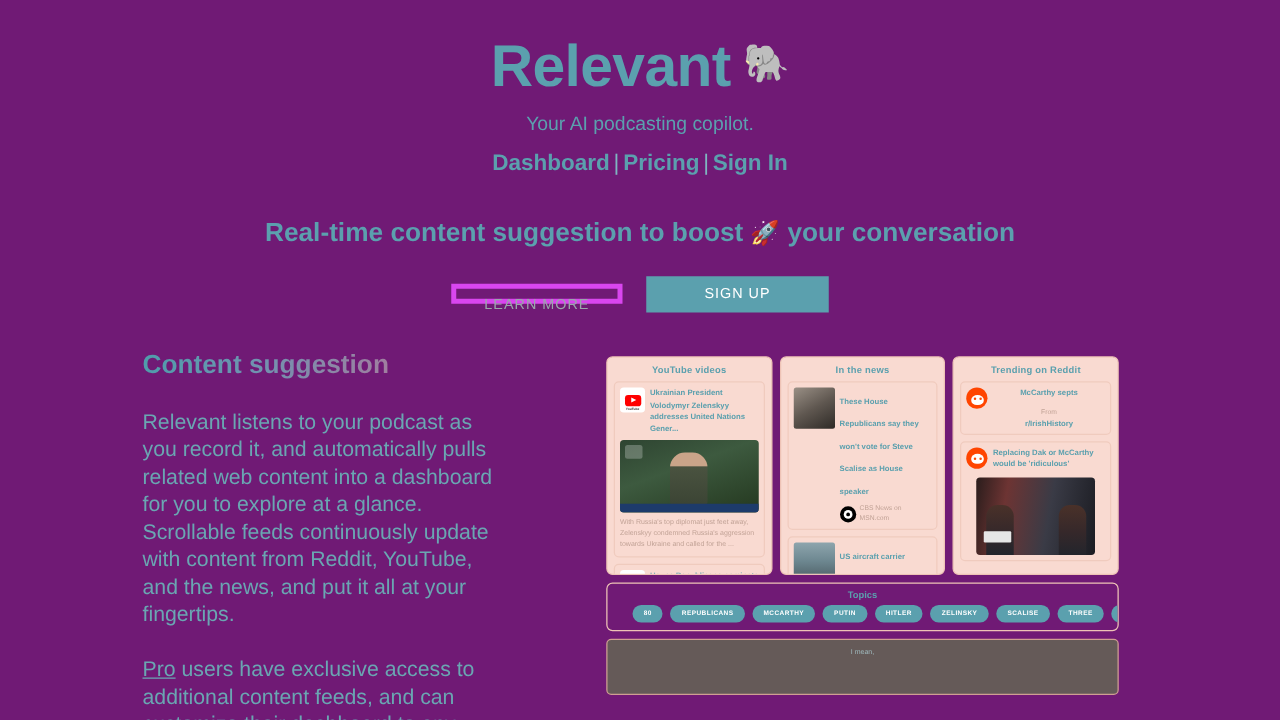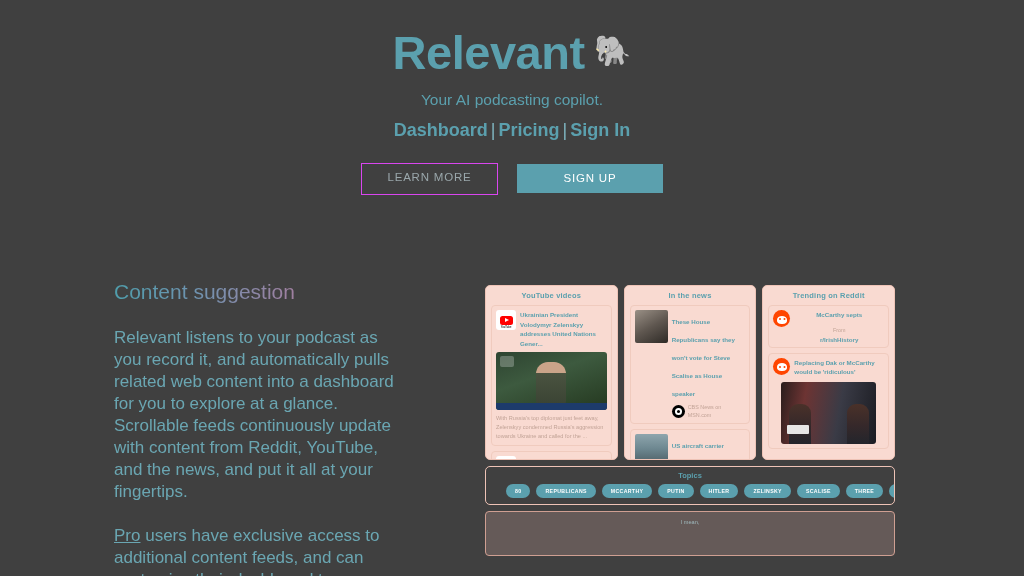--- a/index.html
+++ b/index.html
@@ -2,21 +2,21 @@
 <html><head>
 <meta charset="utf-8">
 <style>
   * { box-sizing: border-box; margin: 0; padding: 0; }
   html, body {
     width: 1024px; height: 576px;
     background: #f9dad1;
     font-family: "Liberation Sans", sans-serif;
     overflow: hidden;
   }
-  .page { position: relative; width: 1024px; height: 576px; background: #404040; }
+  .page { position: relative; width: 1024px; height: 576px; background: #701a75; }
 
   
   .hero { width: 100%; text-align: center; padding-top: 27px; }
   .brand {
     font-size: 47px; font-weight: bold; color: #5ba0ae;
     letter-spacing: -0.5px; line-height: 1.1;
   }
   .brand .emoji { font-size: 30px; vertical-align: 8px; margin-left: 10px; }
   .tagline { font-size: 15.5px; color: #5ba0ae; margin-top: 12px; }
   .navlinks { margin-top: 11px; font-size: 18px; font-weight: bold; color: #5ba0ae; }
@@ -29,35 +29,35 @@
   }
   .pitch .emoji { font-size: 19px; }
 
   .cta { margin-top: 22px; text-align: center; }
   .btn {
     display: inline-block; vertical-align: middle;
     font-size: 11.5px; letter-spacing: 0.8px;
     text-align: center; cursor: pointer;
   }
   .btn-outline {
-    width: 137px; height: 32px; line-height: 27px;
-    border: 1px solid #d946ef; color: #9aa7ab; background: transparent;
+    width: 137px; height: 16px; line-height: 27px;
+    border: 4px solid #d946ef; color: #9aa7ab; background: transparent;
   }
   .btn-solid {
     width: 146px; height: 29px; line-height: 29px;
     background: #5ba0ae; color: #ffffff; border: none;
     margin-left: 19px;
   }
 
   
   .content { position: absolute; top: 278px; left: 0; width: 1024px; }
 
   .leftcol { position: absolute; left: 114px; top: 0; width: 290px; }
   .sec-title {
-    font-size: 21px; font-weight: normal; line-height: 1.3;
+    font-size: 21px; font-weight: bold; line-height: 1.3;
     background: linear-gradient(90deg, #4f9dab 0%, #6f93b0 45%, #a07fa0 100%);
     -webkit-background-clip: text; background-clip: text;
     -webkit-text-fill-color: transparent; color: #7e8fa8;
     display: inline-block;
   }
   .sec-sub { font-size: 15.5px; color: #6aa6b2; margin-top: 5px; }
   .sec-para {
     font-size: 17px; color: #6aa6b2; line-height: 22px; margin-top: 22px;
   }
   .sec-para .uline { text-decoration: underline; }
@@ -213,20 +213,23 @@
 
   <div class="hero">
     <div class="brand">
       <span>Relevant</span><span class="emoji">🐘</span>
     </div>
     <div class="tagline">Your AI podcasting copilot.</div>
     <div class="navlinks">
       <a href="#">Dashboard</a><span class="sep">|</span><a href="#">Pricing</a><span class="sep">|</span><a href="#">Sign In</a>
     </div>
 
+    <div class="pitch">
+      <span>Real-time content suggestion to boost </span><span class="emoji">🚀</span><span> your conversation</span>
+    </div>
 
     <div class="cta">
       <span class="btn btn-outline">LEARN MORE</span><span class="btn btn-solid">SIGN UP</span>
     </div>
   </div>
 
   <div class="content">
 
     <div class="leftcol">
       <div class="sec-title">Content suggestion</div>

